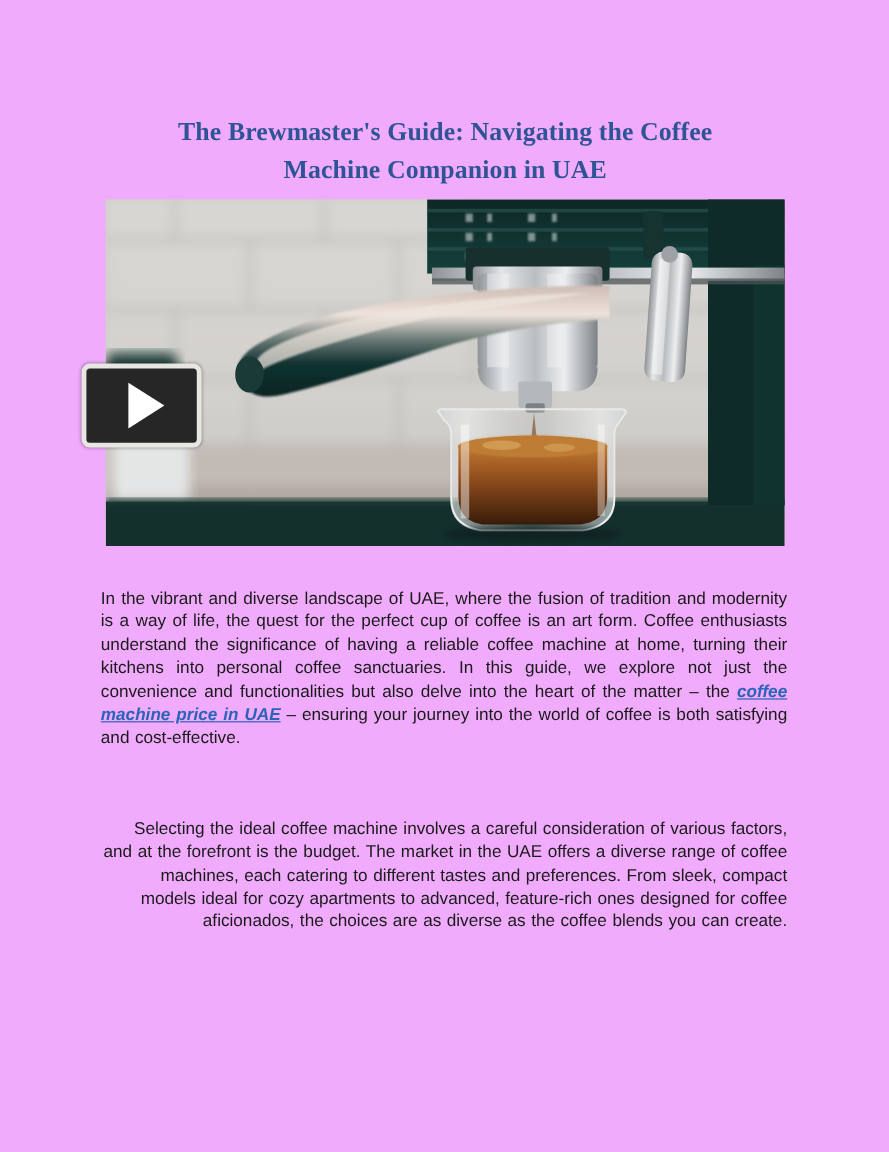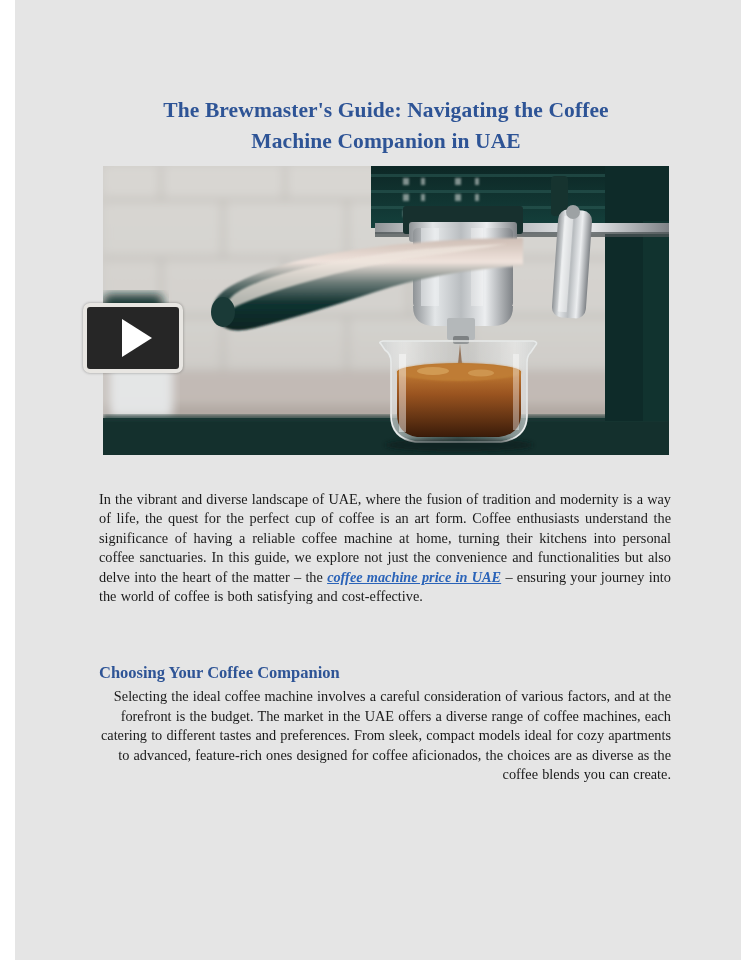--- a/index.html
+++ b/index.html
@@ -11,22 +11,21 @@
     width: 741px;
     height: 960px;
     position: relative;
     font-family: "Liberation Serif", "DejaVu Serif", serif;
     overflow: hidden;
   }
 
   .page {
     position: absolute;
     inset: 0;
-    background: #e5e5e5;
-    margin-left: 15px;
+    background: #f0abfc;
   }
 
   
   .doc-title {
     position: absolute;
     left: 88px;
     top: 95px;
     width: 566px;
     text-align: center;
     font-family: "Liberation Serif", "DejaVu Serif", serif;
@@ -84,21 +83,21 @@
   .section { margin-bottom: 26px; }
   .section-heading {
     font-family: "Liberation Serif", "DejaVu Serif", serif;
     font-weight: bold;
     font-size: 16.5px;
     line-height: 22px;
     color: #2e5496;
     margin: 0 0 3px 0;
   }
   .para {
-    font-family: Liberation Serif, serif;
+    font-family: Liberation Sans, sans-serif;
     font-size: 14.3px;
     line-height: 19.4px;
     color: #1a1a1a;
     margin: 0;
     text-align: justify;
     word-spacing: 0.6px;
   }
   .para.nojust { text-align: right; }
   .inline-link {
     color: #2a63b8;
@@ -287,19 +286,18 @@
 
   <div class="content">
 
     <div class="section">
       <p class="para"><span>In the vibrant and diverse landscape of UAE, where the fusion of tradition and modernity is a way of life, the quest for the perfect cup of coffee is an art form. Coffee enthusiasts understand the significance of having a reliable coffee machine at home, turning their kitchens into personal coffee sanctuaries. In this guide, we explore not just the convenience and functionalities but also delve into the heart of the matter – the </span><a class="inline-link">coffee machine price in UAE</a><span> – ensuring your journey into the world of coffee is both satisfying and cost-effective.</span></p>
     </div>
 
     <div class="sec-gap"></div>
 
     <div class="section">
-      <h2 class="section-heading">Choosing Your Coffee Companion</h2>
       <p class="para nojust">Selecting the ideal coffee machine involves a careful consideration of various factors, and at the forefront is the budget. The market in the UAE offers a diverse range of coffee machines, each catering to different tastes and preferences. From sleek, compact models ideal for cozy apartments to advanced, feature-rich ones designed for coffee aficionados, the choices are as diverse as the coffee blends you can create.</p>
     </div>
 
   </div>
 
 </div>
 
 </body></html>

